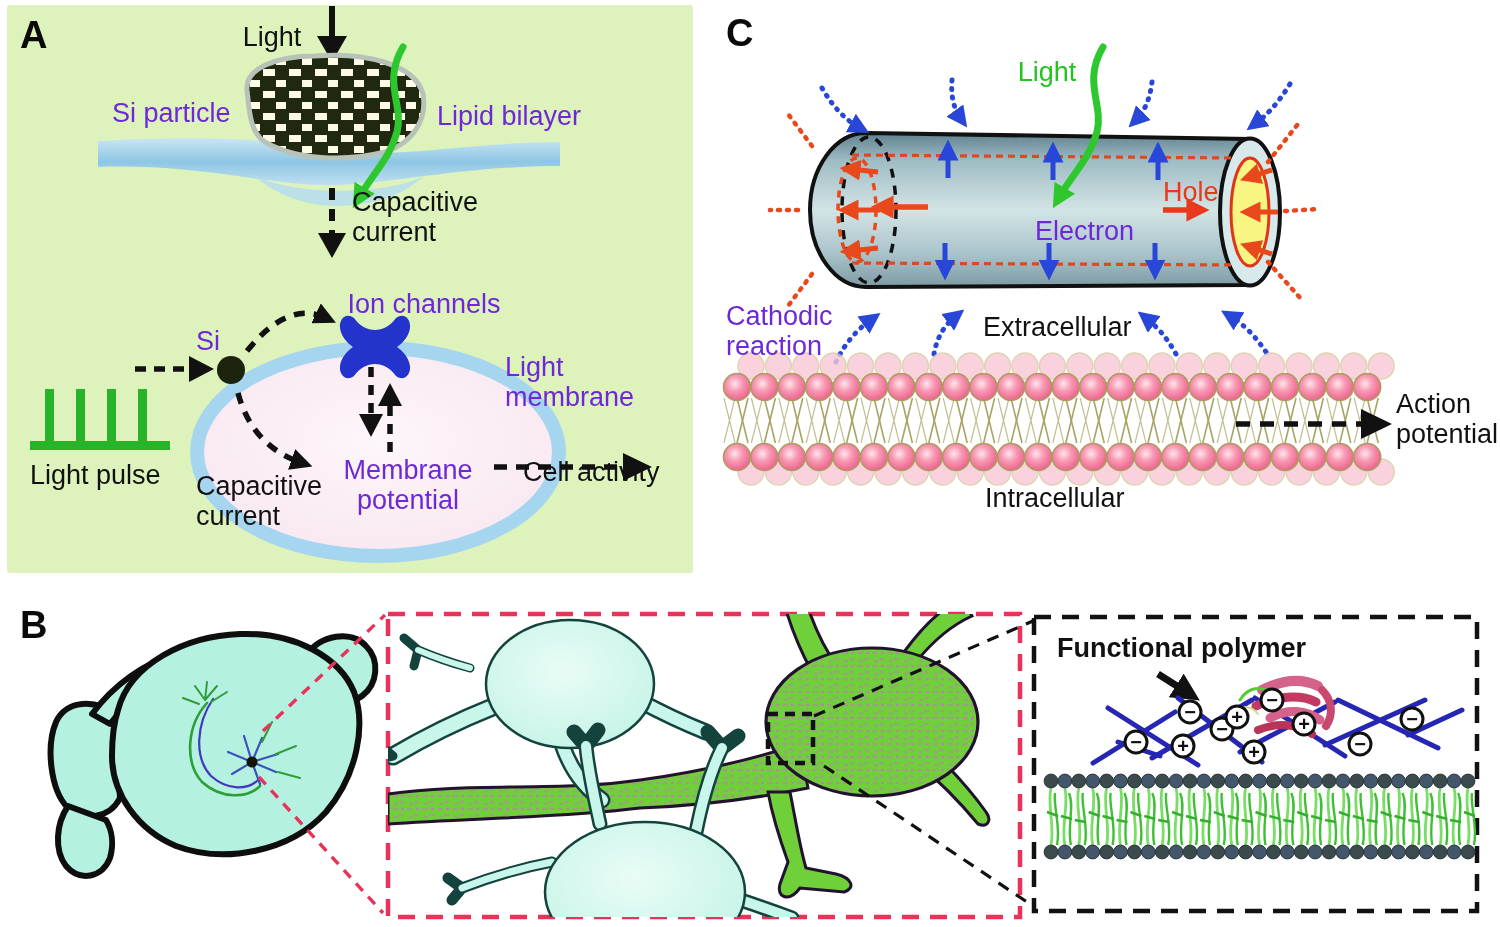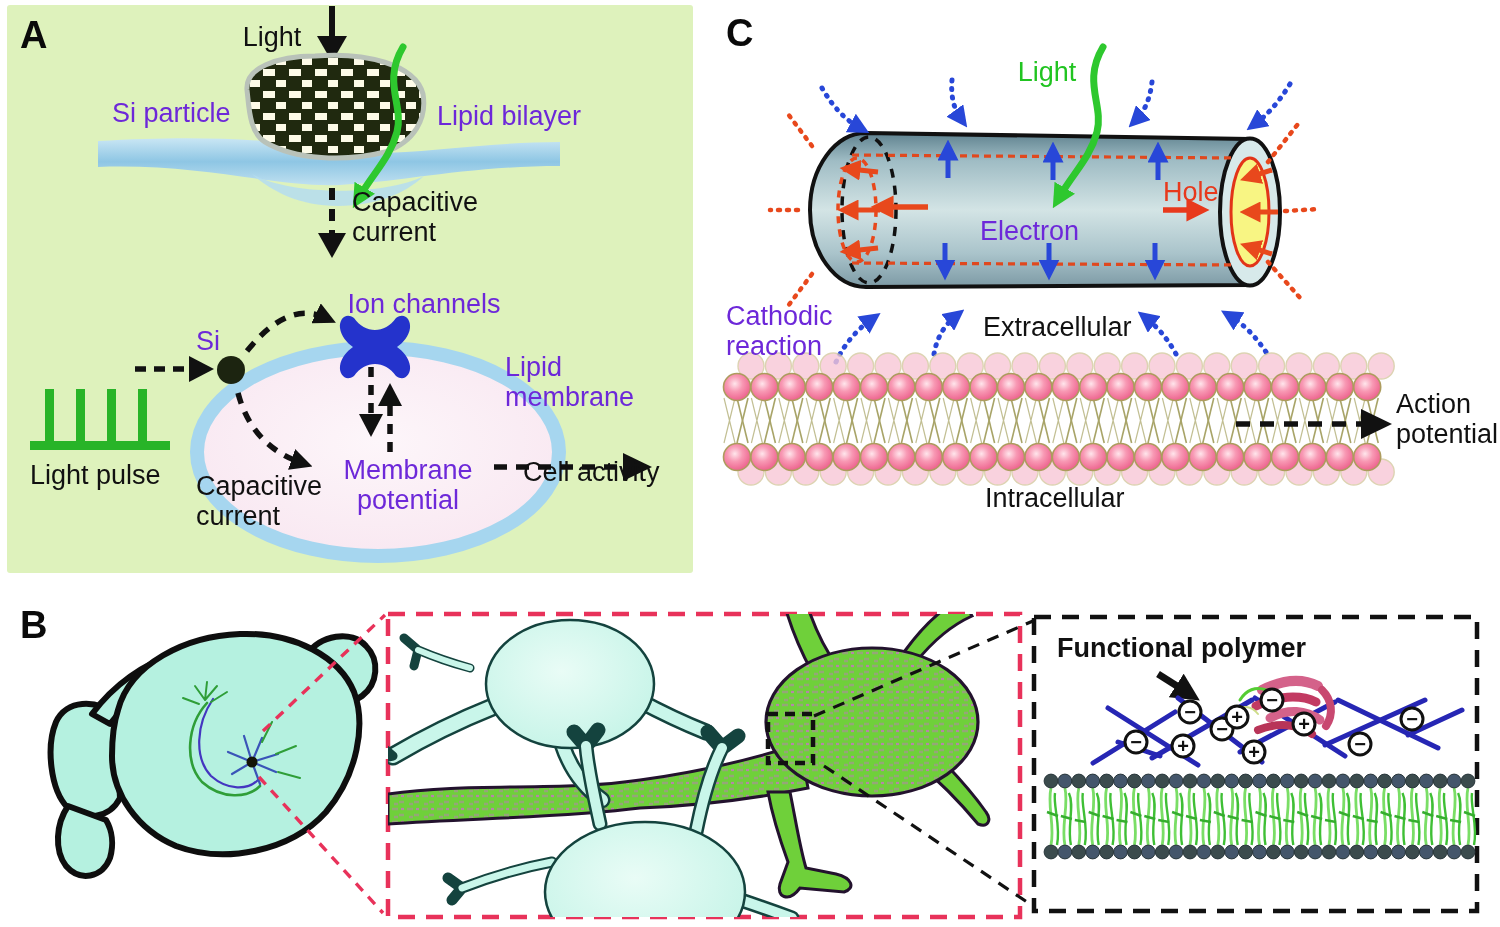--- a/index.html
+++ b/index.html
@@ -687,29 +687,29 @@
     </g>
   </svg>
 
   <div class="tag" style="left:20px;top:14px">A</div>
   <div class="lbl center" style="left:272px;top:23px">Light</div>
   <div class="lbl blue" style="left:112px;top:99px">Si particle</div>
   <div class="lbl blue" style="left:437px;top:102px">Lipid bilayer</div>
   <div class="lbl wrap" style="left:352px;top:188px;width:135px">Capacitive current</div>
   <div class="lbl blue center" style="left:424px;top:290px">Ion channels</div>
   <div class="lbl blue" style="left:196px;top:327px">Si</div>
-  <div class="lbl blue wrap" style="left:505px;top:353px;width:140px">Lipid membrane</div>
+  <div class="lbl blue wrap" style="left:505px;top:353px;width:140px">Light membrane</div>
   <div class="lbl blue wrap" style="left:337px;top:456px;width:142px;text-align:center">Membrane potential</div>
   <div class="lbl wrap" style="left:196px;top:472px;width:140px">Capacitive current</div>
   <div class="lbl" style="left:523px;top:458px">Cell activity</div>
   <div class="lbl" style="left:30px;top:461px">Light pulse</div>
 
   <div class="tag" style="left:726px;top:12px">C</div>
   <div class="lbl green center" style="left:1047px;top:58px">Light</div>
-  <div class="lbl blue" style="left:980px;top:217px">Electron</div>
+  <div class="lbl blue" style="left:1035px;top:217px">Electron</div>
   <div class="lbl red" style="left:1163px;top:178px">Hole</div>
   <div class="lbl blue wrap" style="left:726px;top:302px;width:124px">Cathodic reaction</div>
   <div class="lbl" style="left:983px;top:313px">Extracellular</div>
   <div class="lbl" style="left:985px;top:484px">Intracellular</div>
   <div class="lbl wrap" style="left:1396px;top:390px;width:110px">Action potential</div>
 
   <div class="tag" style="left:20px;top:604px">B</div>
   <div class="lbl fp" style="left:1057px;top:634px">Functional polymer</div>
 </div>
 

